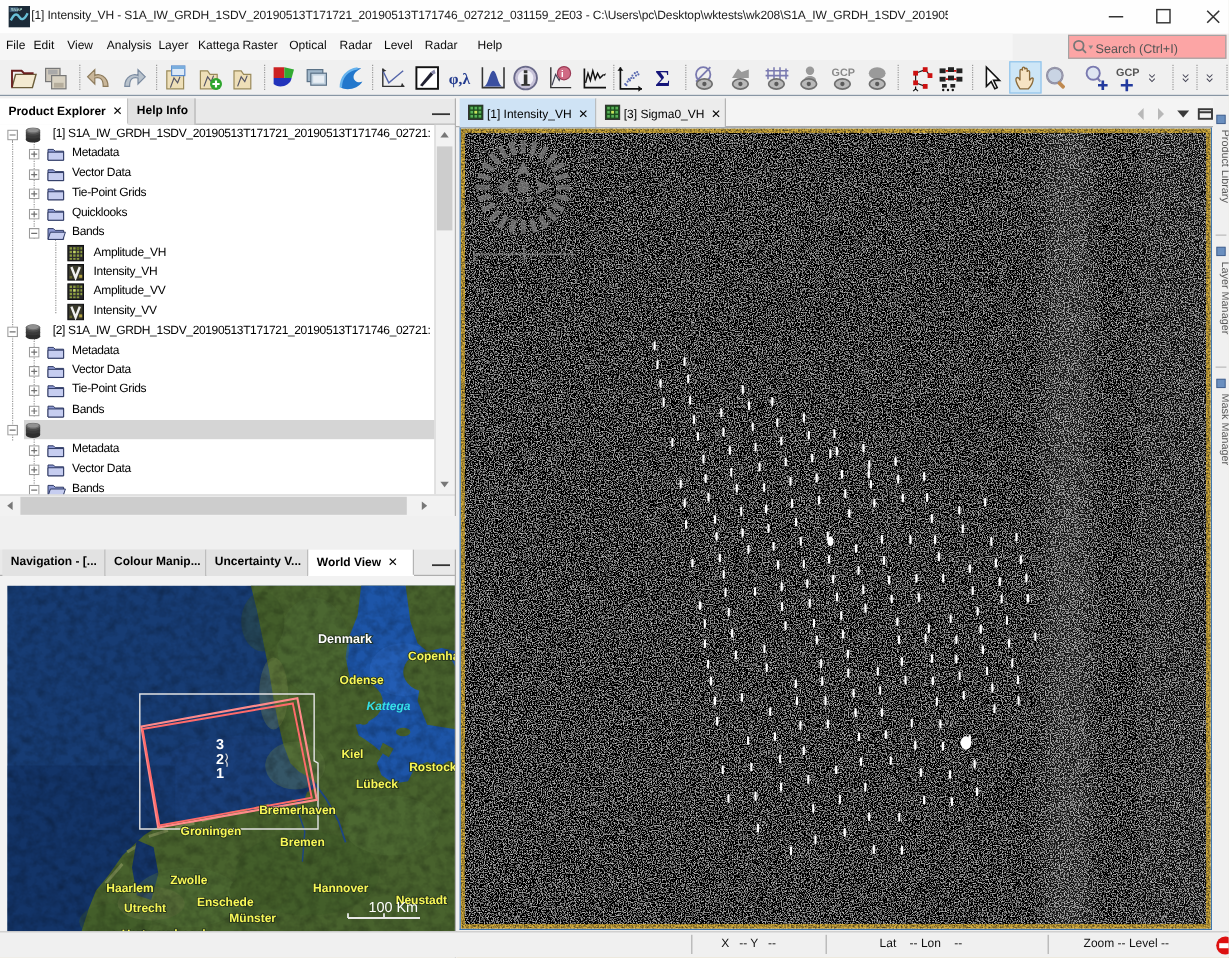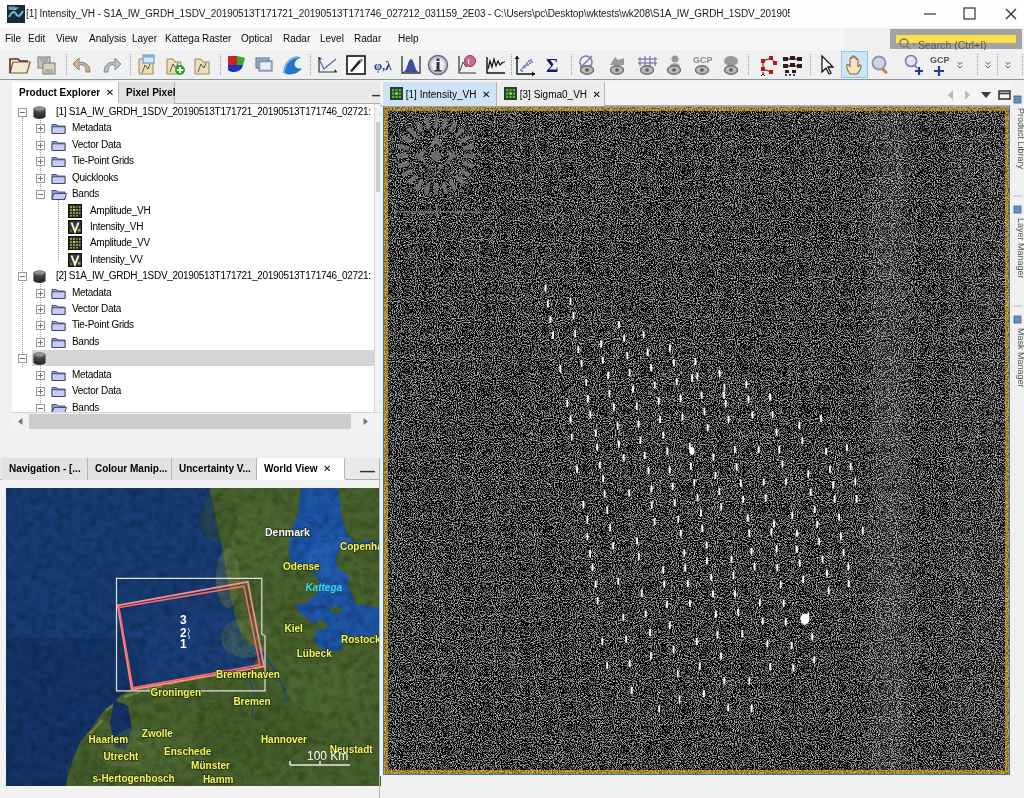--- a/index.html
+++ b/index.html
@@ -2,24 +2,24 @@
 <html><head>
 <meta charset="utf-8">
 <style>
 * { margin:0; padding:0; box-sizing:border-box; }
 html,body { width:1024px; height:798px; overflow:hidden; font-family:"Liberation Sans",sans-serif; background:#f0f0f0; }
 #win { position:relative; width:1024px; height:798px; }
 #titlebar { position:absolute; left:0; top:0; width:1024px; height:28px; background:#fefefe; }
 #titletext { position:absolute; left:26px; top:8px; font-size:10px; letter-spacing:-0.1px; color:#1a1a1a; white-space:nowrap; width:764px; overflow:hidden; }
 #menubar { position:absolute; left:0; top:28px; width:844px; height:22px; background:#f6f6f6; }
 .mi { position:absolute; top:5px; font-size:10px; color:#0a0a0a; }
-#searchbox { position:absolute; left:890px; top:29px; width:132px; height:20px; background:#fde047; border:6px solid #a3a3a3; font-size:10.5px; color:#555; line-height:18px; }
+#searchbox { position:absolute; left:890px; top:29px; width:132px; height:20px; background:#fca5a5; border:1px solid #a3a3a3; font-size:10.5px; color:#555; line-height:18px; }
 #toolbar { position:absolute; left:0; top:50px; width:1024px; height:30px; background:#f0f0f0; border-bottom:1px solid #8896a4;padding-left:37px; }
 .tbsep { position:absolute; top:4px; width:1px; height:21px; border-left:1px dotted #9a9a9a; }
-#explorer { position:absolute; left:12px; top:82px; width:380px; height:348px; background:#fff; }
+#explorer { position:absolute; left:0; top:82px; width:380px; height:348px; background:#fff; }
 #worldview { position:absolute; left:0; top:430px; width:381px; height:344px; background:#f2f2f2;margin-top:28px; }
 #imagearea { position:absolute; left:380px; top:82px; width:631px; height:694px; background:#f0f0f0; }
 #rightstrip { position:absolute; left:1011px; top:82px; width:13px; height:694px; background:#f0f0f0; }
 #statusbar { position:absolute; left:0; top:776px; width:1024px; height:22px; background:#f0f0f0; font-size:10px; color:#111; }
 .tabrow { position:absolute; left:0; top:0; width:100%; height:22px; background:#e9e9e9; border-bottom:1px solid #aeaeae; }
 .tab { position:absolute; top:0; height:22px; font-size:10px; color:#000; background:#e2e2e2; border-right:1px solid #b4b4b4; padding:5px 7px 0 7px; white-space:nowrap; }
 .tab.active { background:#fff; font-weight:bold; }
 .minbtn { position:absolute; top:4px; font-size:15px; color:#333; font-weight:bold; }
 .trow { position:absolute; left:0; height:16px; font-size:10px; letter-spacing:-0.3px; color:#000; white-space:nowrap; }
 </style>
@@ -276,21 +276,21 @@
         <path d="M8 7 l4 4 l4 -4 M8 13 l4 4 l4 -4" stroke="#445" stroke-width="1.5" fill="none"></path>
       </svg>
       <div style="position:absolute;left:841px;top:1px;width:27px;height:27px;background:#cde6f7;border:1px solid #90c2ea"></div>
       <svg style="position:absolute;left:842px;top:3px" width="24" height="24" viewBox="0 0 24 24">
         <path d="M8 21 C5 17 4 13 5 12 C6 11 7.5 12 8 14 L8 6 C8 4.5 10 4.5 10 6 L10 4 C10 2.5 12 2.5 12 4 L12 5 C12 3.5 14 3.5 14 5 L14 7 C14 5.5 16 5.5 16 7 L16 14 C17 12 18.5 11.5 19 12.5 C19 16 17 19 15 21 Z" fill="#f6e3c3" stroke="#8a6a3a" stroke-width="1.1"></path>
       </svg>
     </div>
 <div id="explorer">
       <div class="tabrow"></div>
       <div class="tab active" style="left:0;width:107px">Product Explorer&nbsp;&nbsp;<span style="font-weight:normal">✕</span></div>
-      <div class="tab" style="left:107px;width:56px;font-weight:bold">Pixel Pixel</div>
+      <div class="tab" style="left:107px;width:56px;font-weight:bold">Help Info</div>
       <div style="position:absolute;left:0;top:21px;width:107px;height:1px;background:#fff"></div>
       <div class="minbtn" style="left:360px">—</div>
       <div style="position:absolute;left:10px;top:35.0px;height:250.3px;border-left:1px dotted #9a9a9a"></div>
       <div style="position:absolute;left:28px;top:35.0px;height:82.10000000000001px;border-left:1px dotted #9a9a9a"></div>
       <div style="position:absolute;left:46px;top:117.10000000000001px;height:61.68000000000001px;border-left:1px dotted #9a9a9a"></div>
       <div style="position:absolute;left:28px;top:199.20000000000002px;height:65.68px;border-left:1px dotted #9a9a9a"></div>
       <div style="position:absolute;left:28px;top:281.3px;height:49.260000000000005px;border-left:1px dotted #9a9a9a"></div>
       <svg style="position:absolute;left:6px;top:26.0px" width="9" height="9" viewBox="0 0 9 9">
         <rect x="0.5" y="0.5" width="8" height="8" fill="#fff" stroke="#9a9a9a"></rect>
         <line x1="2" y1="4.5" x2="7" y2="4.5" stroke="#707070" stroke-width="1"></line>
@@ -1052,13 +1052,26 @@
         <rect x="3" y="14" width="7" height="7" fill="#6a8fbf" stroke="#3a5a8a" stroke-width="0.8"></rect>
         <text x="7" y="26" font-size="9" fill="#555" font-family="Liberation Sans" transform="rotate(90 7 26)">Product Library</text>
         <rect x="3" y="124" width="7" height="7" fill="#6a8fbf" stroke="#3a5a8a" stroke-width="0.8"></rect>
         <text x="7" y="136" font-size="9" fill="#555" font-family="Liberation Sans" transform="rotate(90 7 136)">Layer Manager</text>
         <line x1="2" y1="114" x2="11" y2="114" stroke="#bbb"></line>
         <rect x="3" y="234" width="7" height="7" fill="#6a8fbf" stroke="#3a5a8a" stroke-width="0.8"></rect>
         <text x="7" y="246" font-size="9" fill="#555" font-family="Liberation Sans" transform="rotate(90 7 246)">Mask Manager</text>
         <line x1="2" y1="224" x2="11" y2="224" stroke="#bbb"></line>
       </svg>
     </div>
+<div id="statusbar">
+      <div style="position:absolute;left:0;top:0;width:1024px;height:1px;background:#c8c8c8"></div>
+      <div style="position:absolute;left:576px;top:3px;width:1px;height:16px;background:#b0b0b0"></div>
+      <div style="position:absolute;left:688px;top:3px;width:1px;height:16px;background:#b0b0b0"></div>
+      <div style="position:absolute;left:873px;top:3px;width:1px;height:16px;background:#b0b0b0"></div>
+      <div style="position:absolute;left:601px;top:5px">X &nbsp;&nbsp;-- Y &nbsp;&nbsp;--</div>
+      <div style="position:absolute;left:733px;top:5px">Lat &nbsp;&nbsp;&nbsp;-- Lon &nbsp;&nbsp;&nbsp;--</div>
+      <div style="position:absolute;left:903px;top:5px">Zoom -- Level --</div>
+      <svg style="position:absolute;left:1013px;top:4px" width="11" height="16" viewBox="0 0 11 16">
+        <circle cx="8" cy="8" r="7.5" fill="#dd1111"></circle>
+        <rect x="3" y="6" width="10" height="4.2" fill="#fff"></rect>
+      </svg>
+    </div>
 </div>
 
 </body></html>

